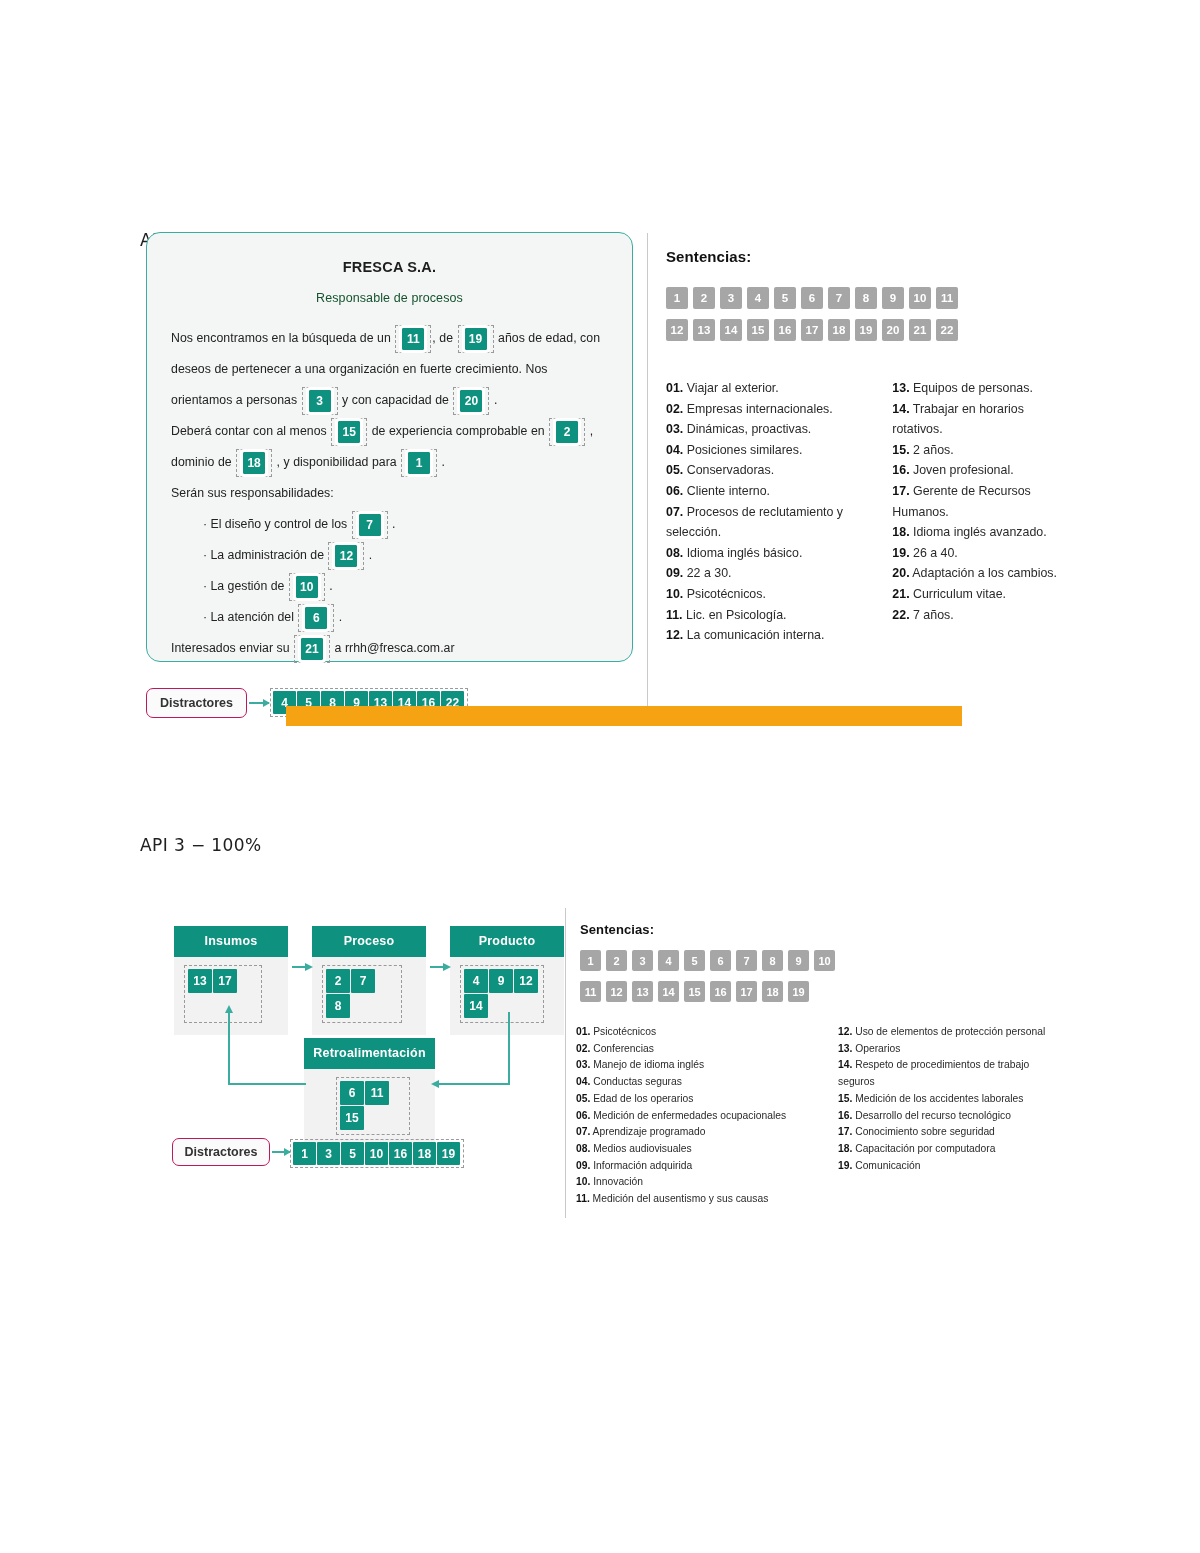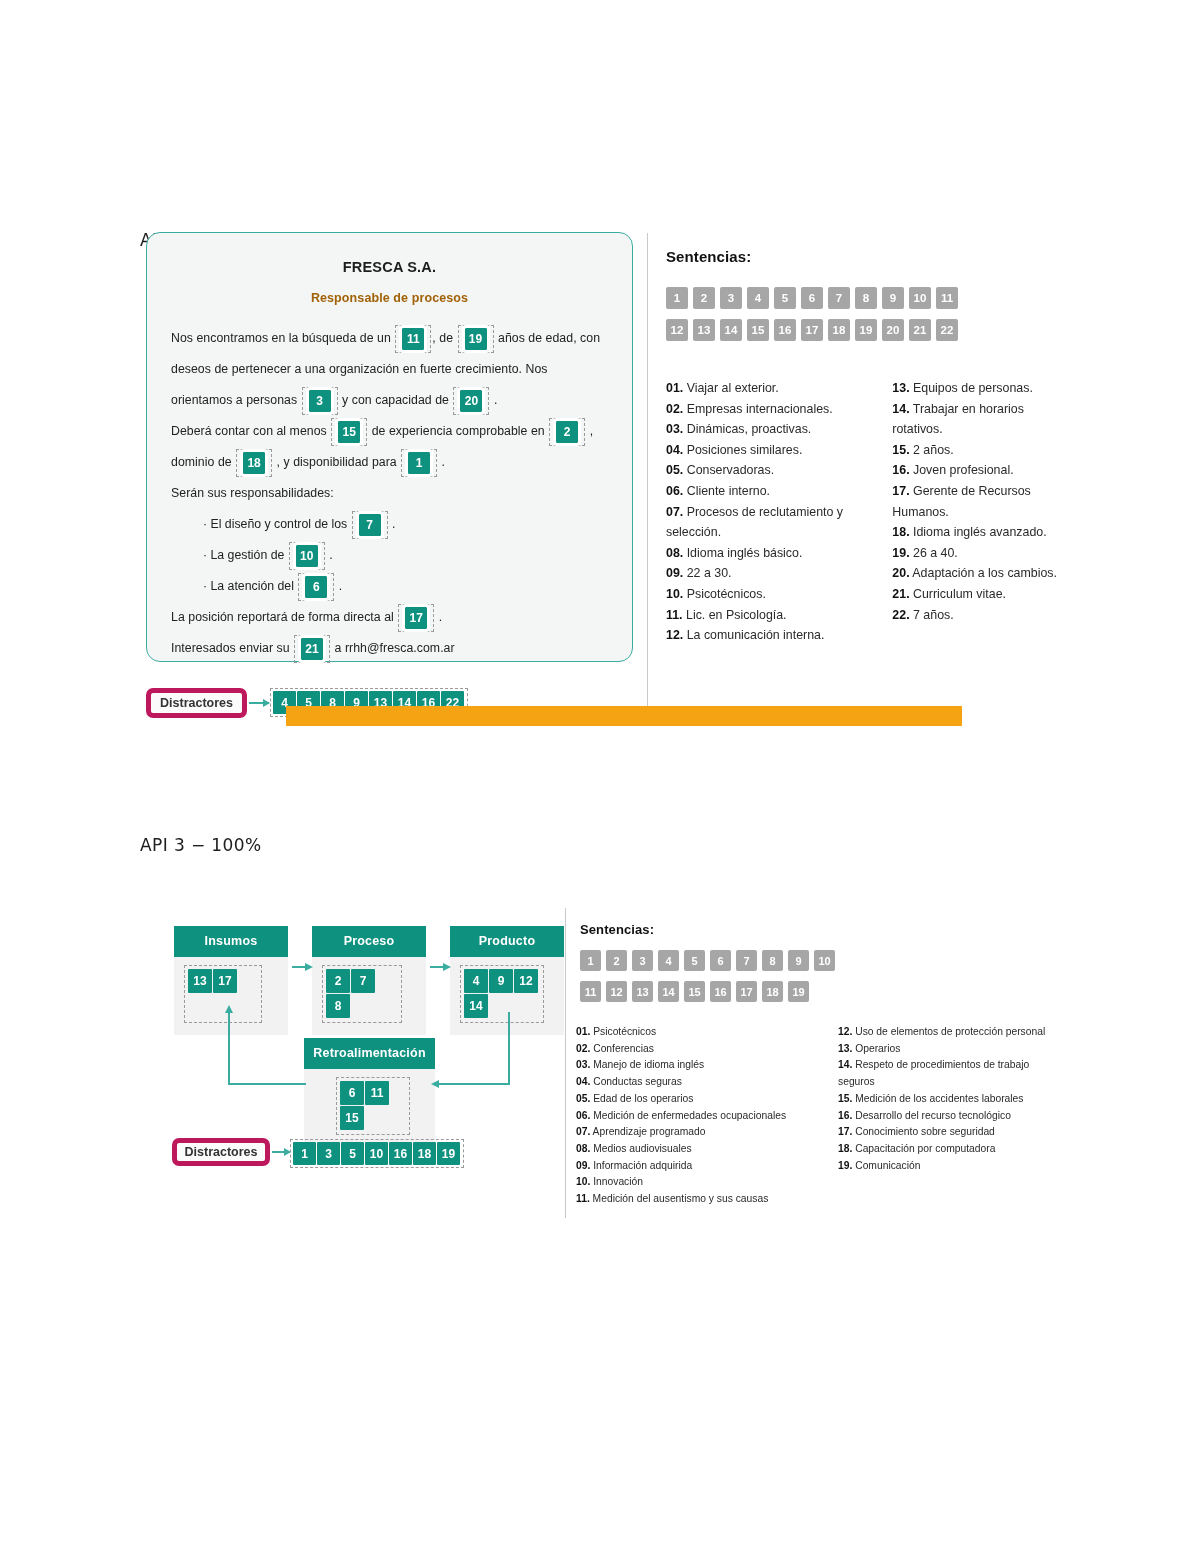--- a/index.html
+++ b/index.html
@@ -45,21 +45,21 @@
   #api2-card{
     position:absolute;left:146px;top:232px;width:487px;height:430px;
     background:#f4f5f5;border:1.5px solid #3aada0;border-radius:14px;
     box-sizing:border-box;padding:22px 24px 12px 24px;
   }
   #api2-card .co-name{
     text-align:center;font-weight:700;font-size:14.5px;color:#1d1d1d;
     letter-spacing:.2px;margin:4px 0 16px 0;
   }
   #api2-card .co-role{
-    text-align:center;font-weight:700;font-size:12.5px;color:#a16207;
+    text-align:center;font-weight:400;font-size:12.5px;color:#14532d;
     letter-spacing:.1px;margin:4px 0 18px 0;
   }
   #api2-card .body-line{
     font-size:12.3px;color:#222;line-height:31px;letter-spacing:.05px;
     white-space:normal;
   }
   #api2-card .bullet{
     font-size:12.3px;color:#222;line-height:31px;margin-left:32px;
   }
 
@@ -89,21 +89,21 @@
   #api2-cols .sent-col+.sent-col{width:185px;}
 
   #api3-sent-head{left:580px;top:922px;font-size:13px;}
   #api3-grid{left:580px;top:950px;}
   #api3-cols{left:576px;top:1012px;width:500px;}
   #api3-cols .sent-col{width:262px;font-size:10.3px;line-height:16.7px;}
   #api3-cols .sent-col+.sent-col{width:230px;}
 
   
   .distr-pill{
-    position:absolute;background:#fbfbfb;border:5px solid #be185d;
+    position:absolute;background:#fbfbfb;border:1px solid #be185d;
     border-radius:7px;display:flex;align-items:center;justify-content:center;
     font-size:12.5px;font-weight:700;color:#333;box-sizing:border-box;
   }
   .distr-arrow{position:absolute;height:2px;background:#3aada0;}
   .distr-arrow:after{
     content:"";position:absolute;right:-1px;top:-3px;
     border-left:7px solid #3aada0;border-top:4px solid transparent;
     border-bottom:4px solid transparent;
   }
   .distr-box{
@@ -172,23 +172,23 @@
 
   <div class="sec-title" id="api2-title">API 2 - 77.3%</div>
 
   <div id="api2-card">
     <div class="co-name">FRESCA S.A.</div>
     <div class="co-role">Responsable de procesos</div>
     <div class="body-line">Nos encontramos en la búsqueda de un <span class="dashwrap"><span class="badge badge-inline">11</span></span>, de <span class="dashwrap"><span class="badge badge-inline">19</span></span> años de edad, con deseos de pertenecer a una organización en fuerte crecimiento. Nos orientamos a personas <span class="dashwrap"><span class="badge badge-inline">3</span></span> y con capacidad de <span class="dashwrap"><span class="badge badge-inline">20</span></span> .</div>
     <div class="body-line">Deberá contar con al menos <span class="dashwrap"><span class="badge badge-inline">15</span></span> de experiencia comprobable en <span class="dashwrap"><span class="badge badge-inline">2</span></span> , dominio de <span class="dashwrap"><span class="badge badge-inline">18</span></span> , y disponibilidad para <span class="dashwrap"><span class="badge badge-inline">1</span></span> .</div>
     <div class="body-line">Serán sus responsabilidades:</div>
     <div class="bullet">· El diseño y control de los <span class="dashwrap"><span class="badge badge-inline">7</span></span> .</div>
+    <div class="bullet">· La administración de <span class="dashwrap"><span class="badge badge-inline">12</span></span> .</div>
     <div class="bullet">· La gestión de <span class="dashwrap"><span class="badge badge-inline">10</span></span> .</div>
     <div class="bullet">· La atención del <span class="dashwrap"><span class="badge badge-inline">6</span></span> .</div>
-    <div class="body-line">La posición reportará de forma directa al <span class="dashwrap"><span class="badge badge-inline">17</span></span> .</div>
     <div class="body-line">Interesados enviar su <span class="dashwrap"><span class="badge badge-inline">21</span></span> a rrhh@fresca.com.ar</div>
   </div>
 
   <div class="vdiv" id="api2-div"></div>
 
   <div class="sent-head" id="api2-sent-head">Sentencias:</div>
 
   <div class="num-grid" id="api2-grid">
     <div class="row">
         <span class="badge badge-grey">1</span>

